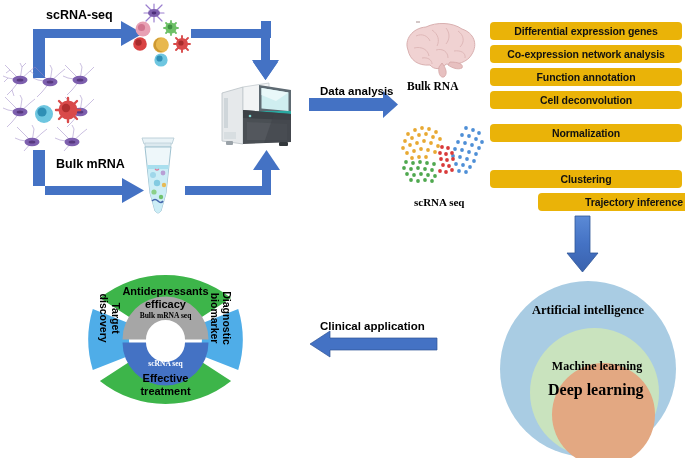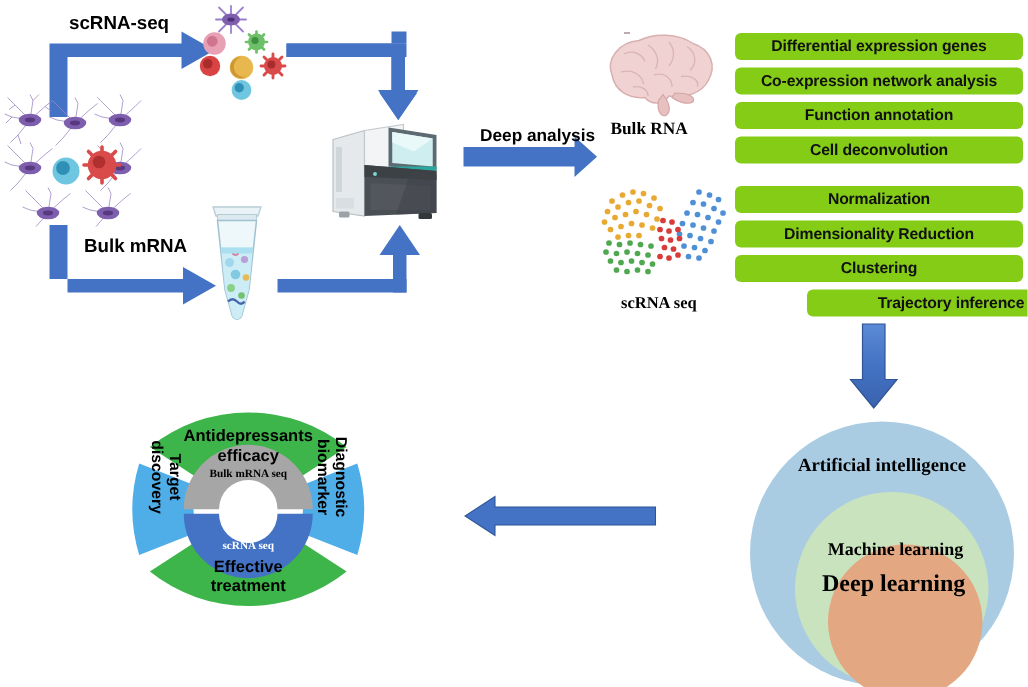--- a/index.html
+++ b/index.html
@@ -2,21 +2,21 @@
 <html><head>
 <meta charset="utf-8">
 <style>
   html,body{margin:0;padding:0;background:#ffffff;}
   body{width:685px;height:458px;position:relative;overflow:hidden;
        font-family:"Liberation Sans",sans-serif;}
   #stage{position:absolute;left:0;top:0;width:544px;height:458px;}
   .abs{position:absolute;}
   .lbl{font-weight:bold;color:#000;white-space:nowrap;}
   .greenbox{
-    background:#84cc16;border-radius:4px;display:flex;align-items:center;
+    background:#eab308;border-radius:4px;display:flex;align-items:center;
     justify-content:center;font-size:10.5px;font-weight:bold;color:#111;
     letter-spacing:-0.1px;
   }
   .serif{font-family:"Liberation Serif",serif;font-weight:bold;color:#000;}
   .seg-text{
     position:absolute;text-align:center;font-size:11px;font-weight:bold;
     color:#000;line-height:1.15;white-space:pre-line;
   }
   svg{display:block;overflow:visible;}
 </style>
@@ -65,22 +65,23 @@
 
     <g>
       <path d="M437,338 L330,338 L330,331 L310,344 L330,357 L330,350 L437,350 Z" fill="#4472c4" stroke="#2f5597" stroke-width="0.7"></path>
     </g>
   </svg>
 
   <div class="abs lbl" style="left:46px;top:8px;font-size:12.5px;">scRNA-seq</div>
 
   <div class="abs lbl" style="left:56px;top:157px;font-size:12.5px;">Bulk mRNA</div>
 
-  <div class="abs lbl" style="left:320px;top:85px;font-size:11.5px;">Deep analysis</div>
-
+  <div class="abs lbl" style="left:320px;top:85px;font-size:11.5px;">Data analysis</div>
+
+  <div class="abs lbl" style="left:320px;top:320px;font-size:11.5px;">Clinical application</div>
 
   <svg class="abs" style="left:2px;top:62px;width:94px;height:90px;" viewBox="0 0 94 90">
     <g stroke="#9b86c4" stroke-width="0.55" fill="none" opacity="0.95">
 
       <g>
         <path d="M18,18 L8,8 M18,18 L6,16 M18,18 L10,28 M18,18 L20,5 M18,18 L28,9"></path>
         <path d="M8,8 L3,3 M8,8 L4,11 M6,16 L1,14 M6,16 L2,20 M10,28 L5,33 M10,28 L12,34 M20,5 L18,1 M20,5 L24,1 M28,9 L33,5 M28,9 L32,12"></path>
       </g>
       <g>
         <path d="M48,20 L38,10 M48,20 L36,18 M48,20 L40,30 M48,20 L50,7 M48,20 L58,11"></path>
@@ -339,21 +340,20 @@
     </g>
   </svg>
   <div class="abs serif" style="left:414px;top:196px;font-size:11px;">scRNA seq</div>
 
   <div class="abs greenbox" style="left:490px;top:22px;width:192px;height:18px;">Differential expression genes</div>
   <div class="abs greenbox" style="left:490px;top:45px;width:192px;height:18px;">Co-expression network analysis</div>
   <div class="abs greenbox" style="left:490px;top:91px;width:192px;height:18px;">Cell deconvolution</div>
   <div class="abs greenbox" style="left:490px;top:68px;width:192px;height:18px;">Function annotation</div>
 
   <div class="abs greenbox" style="left:490px;top:124px;width:192px;height:18px;">Normalization</div>
-  <div class="abs greenbox" style="left:490px;top:147px;width:192px;height:18px;">Dimensionality Reduction</div>
   <div class="abs greenbox" style="left:490px;top:170px;width:192px;height:18px;">Clustering</div>
   <div class="abs greenbox" style="left:490px;top:193px;width:192px;height:18px;margin-left:48px;">Trajectory inference</div>
 
   <div class="abs" style="left:500px;top:281px;width:176px;height:176px;">
     <div class="abs" style="left:0;top:0;width:176px;height:176px;border-radius:50%;background:#a9cce3;"></div>
     <div class="abs" style="left:30px;top:47px;width:129px;height:129px;border-radius:50%;background:#c9e3be;"></div>
     <div class="abs" style="left:52px;top:82px;width:103px;height:103px;border-radius:50%;background:#e3a882;"></div>
     <div class="abs serif" style="left:0;top:22px;width:176px;text-align:center;font-size:12.5px;">Artificial intelligence</div>
     <div class="abs serif" style="left:18px;top:62px;width:158px;text-align:center;font-size:12px;margin-top:16px;">Machine learning</div>
     <div class="abs serif" style="left:48px;top:100px;width:112px;font-size:16px;">Deep learning</div>

